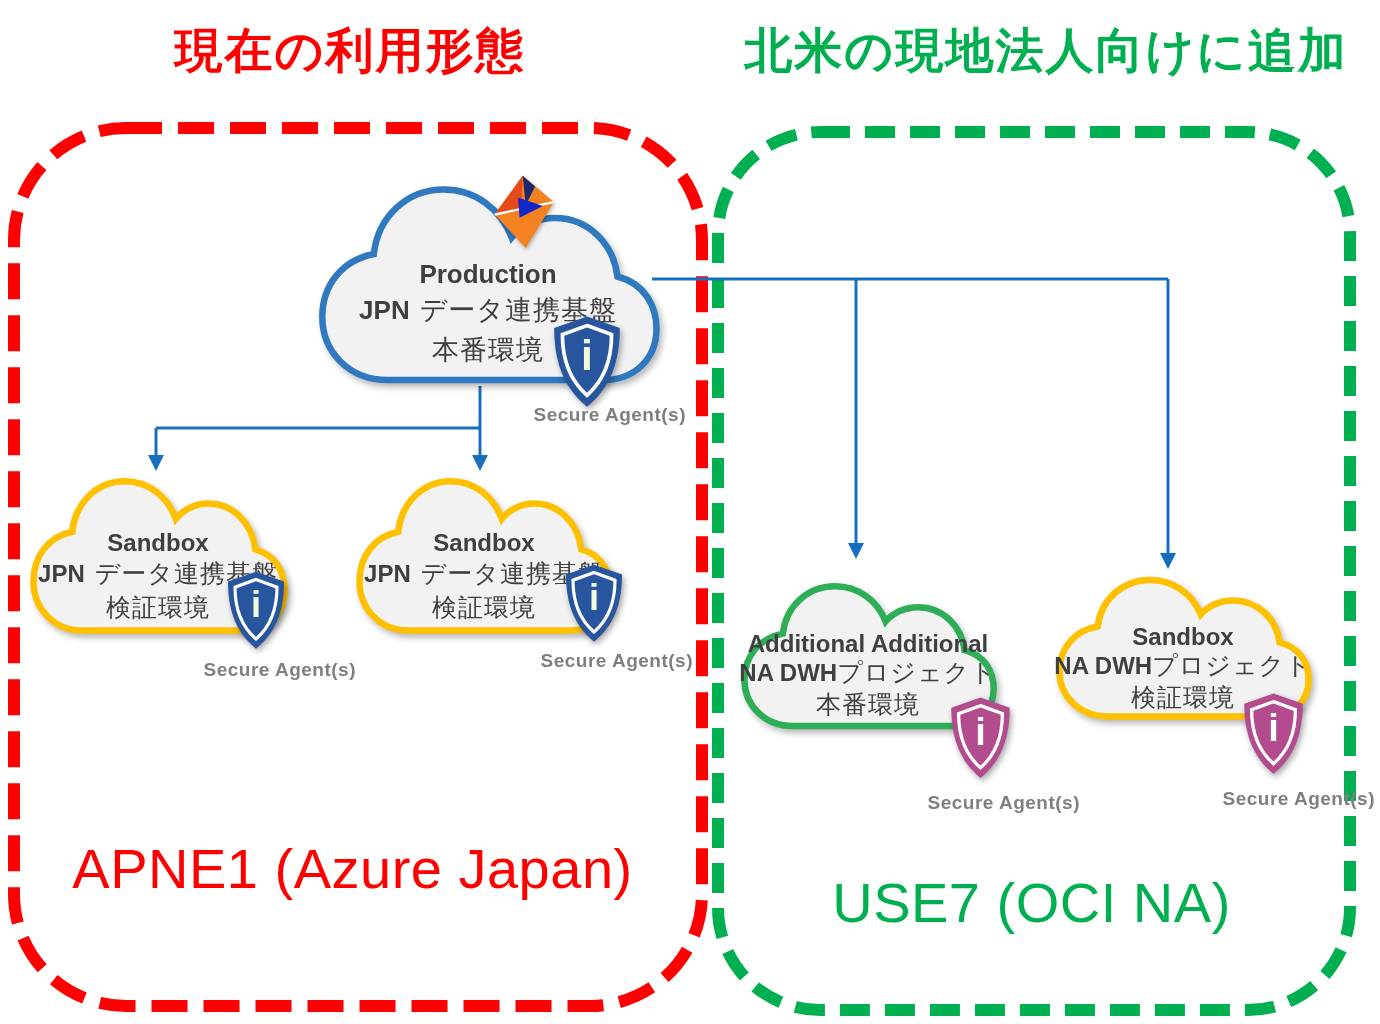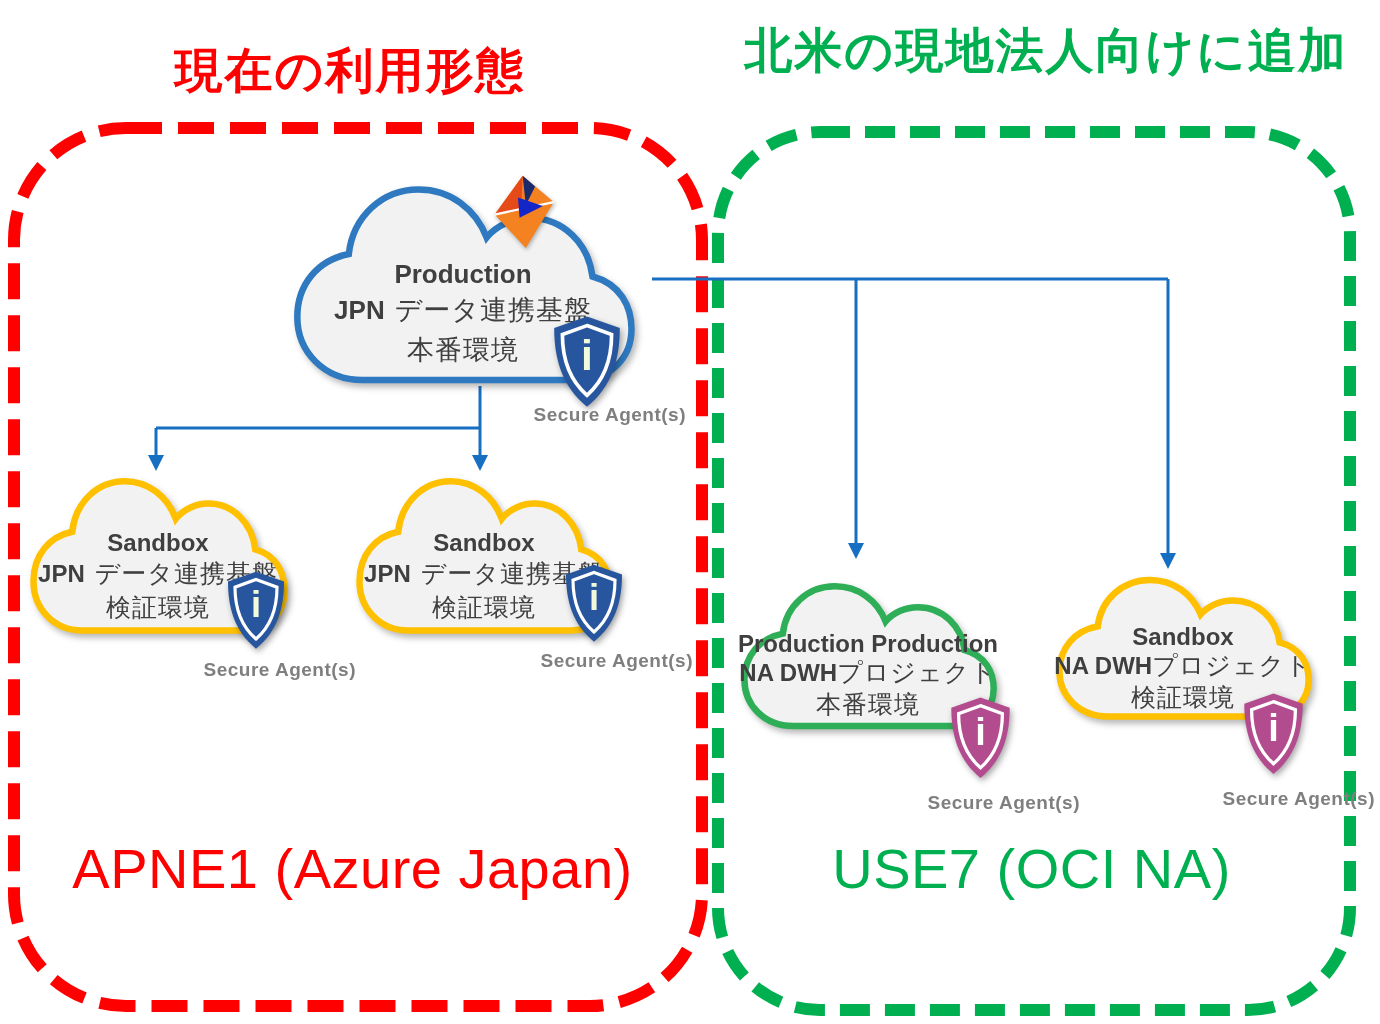--- a/index.html
+++ b/index.html
@@ -9,21 +9,21 @@
     font-family:"Liberation Sans","DejaVu Sans",sans-serif;
   }
   svg{display:block;}
 
   
   .big-title{
     position:absolute;top:16px;height:70px;display:flex;align-items:center;justify-content:center;
     font-family:"Liberation Serif","DejaVu Serif",serif;
     font-size:48px;font-weight:700;letter-spacing:2px;white-space:nowrap;
   }
-  .title-left{left:0;width:700px;color:var(--accent-red);margin-top:20px;}
+  .title-left{left:0;width:700px;color:var(--accent-red);}
   .title-right{left:706px;width:680px;color:var(--accent-green);}
 
   
   #frame-layer{position:absolute;left:0;top:0;width:1380px;height:1024px;pointer-events:none;}
 
   
   .cloud{position:absolute;}
   .cloud svg{position:absolute;left:0;top:0;width:100%;height:100%;
     filter:drop-shadow(3px 4px 3px rgba(0,0,0,0.28));}
   .cloud-path{fill:var(--cloud-fill);vector-effect:non-scaling-stroke;stroke-width:6.5px;}
@@ -59,21 +59,21 @@
     position:absolute;width:190px;text-align:right;color:var(--text-gray);
     font-size:19px;font-weight:700;letter-spacing:0.5px;white-space:nowrap;
   }
 
   
   .region-label{
     position:absolute;top:840px;height:56px;display:flex;align-items:center;justify-content:center;
     font-size:56px;font-weight:400;white-space:nowrap;letter-spacing:0.5px;
   }
   .region-label.left{left:0;width:705px;color:var(--accent-red);}
-  .region-label.right{left:713px;width:637px;color:var(--accent-green);}
+  .region-label.right{left:713px;width:637px;color:var(--accent-green);margin-top:34px;}
 
   
   .logo{position:absolute;filter:drop-shadow(1px 2px 2px rgba(0,0,0,0.3));}
 </style>
 </head>
 <body>
 
 <svg id="frame-layer" viewBox="0 0 1380 1024">
 
   <rect x="14" y="128" width="688" height="878" rx="112" ry="112" fill="none" style="stroke:var(--accent-red)" stroke-width="12" stroke-dasharray="36 16"></rect>
@@ -94,21 +94,21 @@
     <path d="M856 279 L856 543"></path>
     <path d="M1168 279 L1168 553"></path>
   </g>
   <polygon points="848,543 864,543 856,559" style="fill:var(--connector-blue)"></polygon>
   <polygon points="1160,553 1176,553 1168,569" style="fill:var(--connector-blue)"></polygon>
 </svg>
 
 <div class="big-title title-left">現在の利用形態</div>
 <div class="big-title title-right">北米の現地法人向けに追加</div>
 
-<div class="cloud" style="left:282px;top:170px;width:362px;height:240px;">
+<div class="cloud" style="left:307px;top:170px;width:362px;height:240px;">
   <svg viewBox="0 0 260 160" preserveAspectRatio="none">
     <path class="cloud-path stroke-blue" d="M 58 140 C 30 140 11 121 11 98 C 11 76 26 60 48 56 C 51 31 72 13 98 13 C 121 13 139 26 147 45 C 154 37 166 32 178 32 C 202 32 220 49 223 71 C 243 76 251 91 251 106 C 251 126 235 140 213 140 Z"></path>
   </svg>
   <div class="cloud-text size-lg" style="top:86px;">
     <div class="en">Production</div>
     <div>
       <span class="en gap-after">JPN</span><span class="jp">データ連携基盤</span>
     </div>
     <div class="jp">本番環境</div>
   </div>
@@ -146,21 +146,21 @@
     </div>
     <div class="jp">検証環境</div>
   </div>
 </div>
 
 <div class="cloud" style="left:733px;top:572px;width:270px;height:176px;">
   <svg viewBox="0 0 260 160" preserveAspectRatio="none">
     <path class="cloud-path stroke-green" d="M 58 140 C 30 140 11 121 11 98 C 11 76 26 60 48 56 C 51 31 72 13 98 13 C 121 13 139 26 147 45 C 154 37 166 32 178 32 C 202 32 220 49 223 71 C 243 76 251 91 251 106 C 251 126 235 140 213 140 Z"></path>
   </svg>
   <div class="cloud-text size-md" style="top:58px;line-height:28px;">
-    <div class="en">Production Production</div>
+    <div class="en">Additional Additional</div>
     <div>
       <span class="en">NA DWH</span><span class="jp">プロジェクト</span>
     </div>
     <div class="jp">本番環境</div>
   </div>
 </div>
 
 <div class="cloud" style="left:1048px;top:566px;width:270px;height:172px;">
   <svg viewBox="0 0 260 160" preserveAspectRatio="none">
     <path class="cloud-path stroke-yellow" d="M 58 140 C 30 140 11 121 11 98 C 11 76 26 60 48 56 C 51 31 72 13 98 13 C 121 13 139 26 147 45 C 154 37 166 32 178 32 C 202 32 220 49 223 71 C 243 76 251 91 251 106 C 251 126 235 140 213 140 Z"></path>

